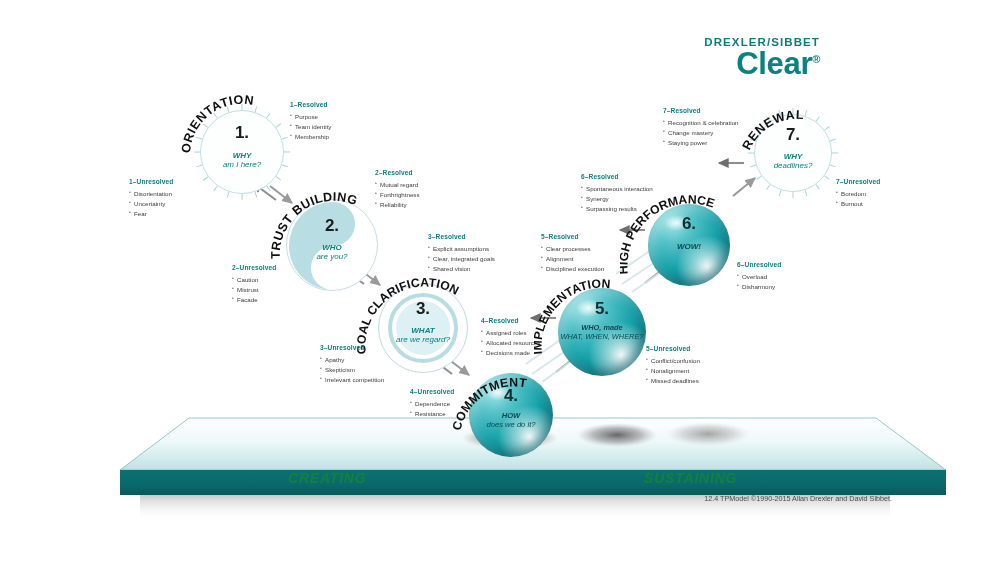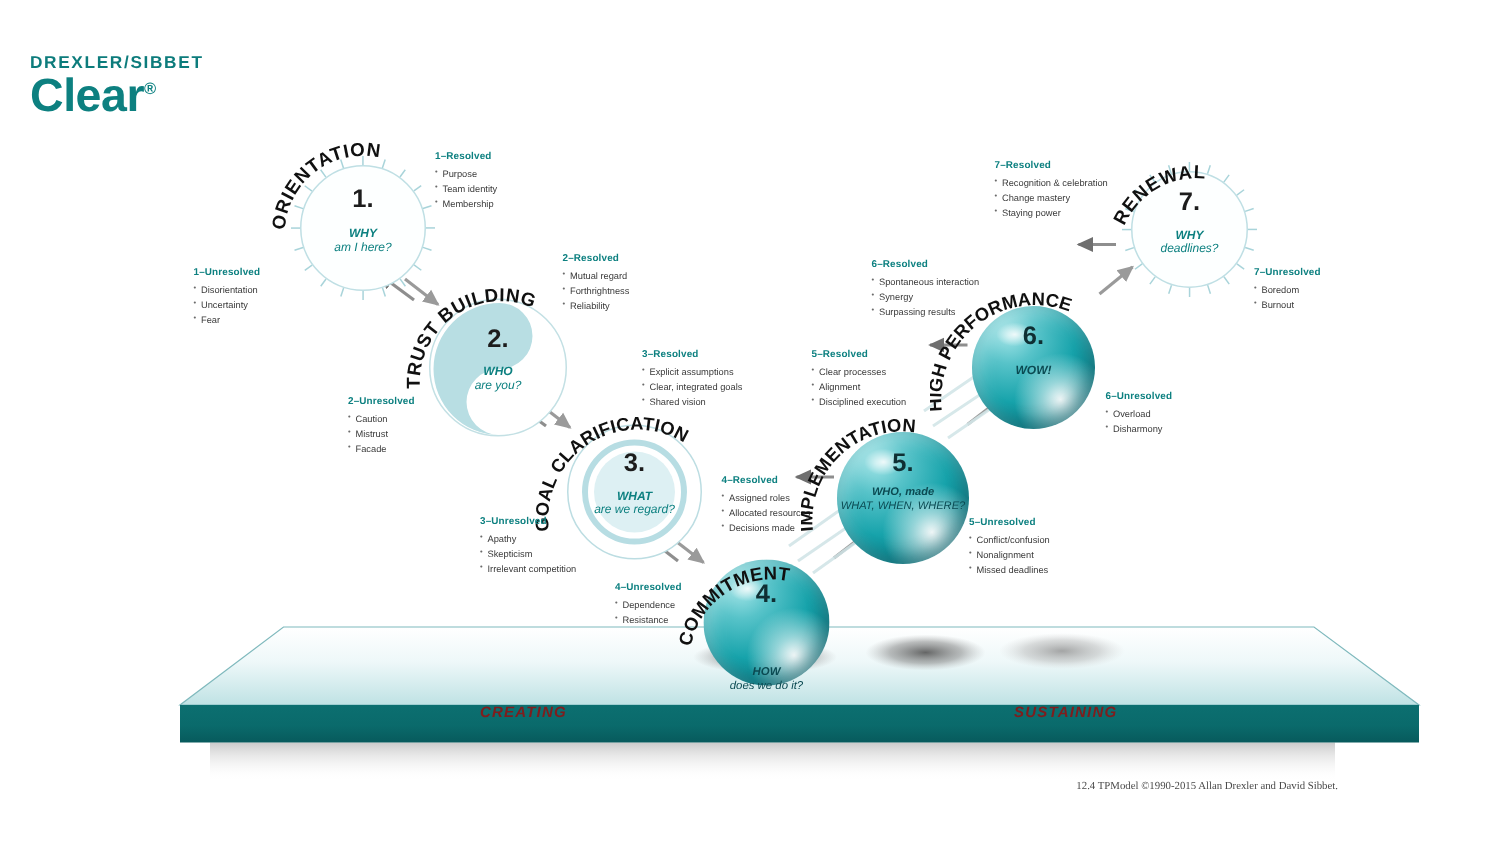--- a/index.html
+++ b/index.html
@@ -1,21 +1,21 @@
 <!DOCTYPE html>
 <html><head>
 <meta charset="utf-8">
 <style>
   html,body{margin:0;padding:0;background:#ffffff;}
   body{width:1000px;height:563px;overflow:hidden;
        font-family:"Liberation Sans","DejaVu Sans",sans-serif;}
   #stage{position:relative;width:1000px;height:563px;background:#ffffff;}
 
   
-  .title-block{position:absolute;left:0;top:36px;width:820px;text-align:left;padding-left:20px;}
+  .title-block{position:absolute;left:0;top:36px;width:820px;text-align:right;}
   .brand{font-size:11.5px;font-weight:bold;letter-spacing:1.1px;color:#0d7c7c;}
   .ttl1{font-size:37px;font-weight:bold;color:#0d8080;line-height:1.02;margin-top:3px;letter-spacing:-0.5px;}
   .ttl2{font-size:31px;font-weight:bold;color:#0d8080;line-height:1.05;letter-spacing:-0.3px;}
   .reg{font-size:11px;vertical-align:super;}
 
   
   .tblock{position:absolute;color:#3a3a3a;font-size:6.2px;line-height:1.62;}
   .tblock .hd{color:#0d8080;font-weight:bold;font-size:6.6px;margin-bottom:1px;letter-spacing:.1px;}
   .tblock ul{margin:0;padding:0;list-style:none;}
   .tblock li{position:relative;padding-left:5px;white-space:nowrap;}
@@ -51,23 +51,23 @@
 
   
   .arc{position:absolute;pointer-events:none;}
   .arc text{font-family:"Liberation Sans",sans-serif;font-weight:bold;fill:#101010;}
 
   
   .arrowsvg{position:absolute;left:0;top:0;width:1000px;height:563px;pointer-events:none;}
 
   
   .platform{position:absolute;left:0;top:0;width:1000px;height:563px;pointer-events:none;}
-  .band-label{position:absolute;color:#7f1d1d;font-style:italic;font-weight:bold;font-size:10px;letter-spacing:.8px;margin-left:32px;}
-
-  .credit{position:absolute;right:108px;top:520px;font-size:7.2px;color:#4a4a4a;white-space:nowrap;font-family:Liberation Serif, serif;}
+  .band-label{position:absolute;color:#15803d;font-style:italic;font-weight:bold;font-size:14px;letter-spacing:.8px;}
+
+  .credit{position:absolute;right:108px;top:494px;font-size:7.2px;color:#4a4a4a;white-space:nowrap;}
 </style>
 </head>
 <body>
 
 <div id="stage">
 
   <div class="title-block">
     <div class="brand">DREXLER/SIBBET</div>
     <div class="ttl2"><span>Clear</span><span class="reg">®</span></div>
   </div>
@@ -266,21 +266,21 @@
       <li>Skepticism</li>
       <li>Irrelevant competition</li>
     </ul>
   </div>
 
   <div class="node" style="left:469px;top:373px;width:84px;height:84px;">
     <div class="sphere" style="inset:0;">
         <div class="hl"></div>
       </div>
     <div class="num" style="top:13px;color:#0f2f33;">4.</div>
-    <div class="q" style="top:39px;font-size:7.6px;color:#0b4a52;margin-top:32px;">
+    <div class="q" style="top:39px;font-size:7.6px;color:#0b4a52;">
       <b>HOW</b><br>
       <span>does we do it?</span>
     </div>
   </div>
   <svg class="arc" style="left:448px;top:352px;width:130px;height:130px;" viewBox="0 0 130 130">
     <path id="arc4" d="M 12,82 A 55,55 0 0 1 118,70" fill="none"></path>
     <text font-size="12.3" letter-spacing="0.3"><textPath href="#arc4" startOffset="2%">COMMITMENT</textPath></text>
   </svg>
   <div class="tblock" style="left:481px;top:316px;">
     <div class="hd">4–Resolved</div>

